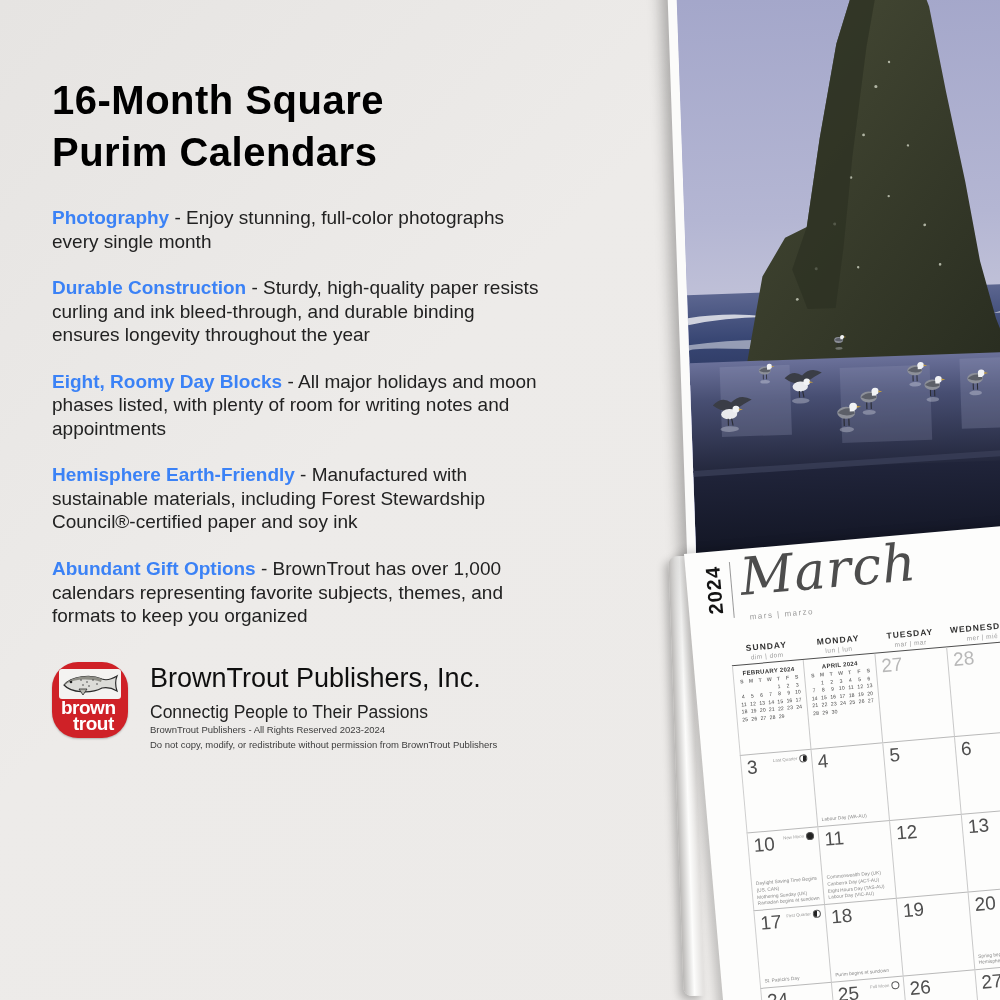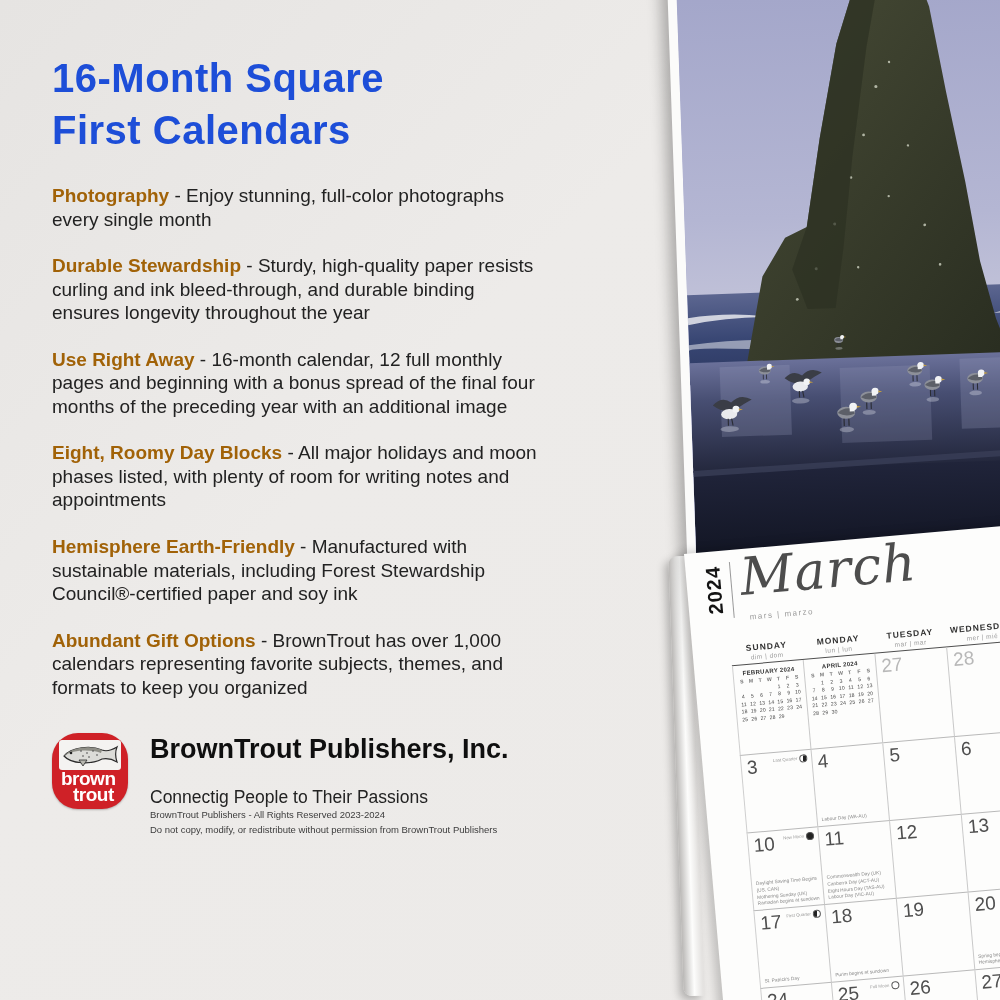--- a/index.html
+++ b/index.html
@@ -3,34 +3,34 @@
 <meta charset="utf-8">
 <style>
   html,body{margin:0;padding:0;}
   body{
     width:1000px;height:1000px;overflow:hidden;position:relative;
     background:linear-gradient(135deg,#e6e4e2 0%,#edebe9 40%,#eceae8 100%);
     font-family:"Liberation Sans",sans-serif;color:#1c1c1c;
   }
   
   .left-panel{position:absolute;left:52px;top:52px;width:492px;}
-  .title{font-size:40px;font-weight:700;line-height:1.3;letter-spacing:.5px;color:#1d4ed8;margin-bottom:28px;}
+  .title{font-size:40px;font-weight:700;line-height:1.3;letter-spacing:.5px;color:#000000;margin-bottom:28px;margin-top:22px;}
   .feature{font-size:19px;line-height:1.24;margin-bottom:23px;color:#222;white-space:pre-wrap;}
-  .feature b{color:#a16207;}
+  .feature b{color:#3b82f6;}
   .footer{display:flex;align-items:flex-start;margin-top:34px;}
   .logo{
     width:76px;height:76px;border-radius:26px;background:#cf2127;flex:0 0 auto;
     position:relative;box-shadow:0 1px 2px rgba(0,0,0,.25);
   }
   .logo .fishbox{position:absolute;left:7px;top:7px;width:62px;height:30px;background:#f4f3f1;border-radius:3px;overflow:hidden;}
   .logo .word1{position:absolute;left:9px;top:36px;color:#fff;font-weight:700;font-size:19px;letter-spacing:-.5px;line-height:1;}
   .logo .word2{position:absolute;left:21px;top:52px;color:#fff;font-weight:700;font-size:19px;letter-spacing:-.5px;line-height:1;}
   .company-block{margin-left:22px;padding-top:2px;}
-  .company-name{font-size:27px;font-weight:700;color:#0f0f0f;line-height:1.1;}
-  .tagline{font-size:17.5px;color:#222;margin-top:22px;}
+  .company-name{font-size:27px;font-weight:400;color:#0f0f0f;line-height:1.1;}
+  .tagline{font-size:17.5px;color:#222;margin-top:9px;}
   .fineprint{font-size:9.5px;color:#3c3c3c;line-height:1.55;}
   
   .photo-panel{
     position:absolute;left:686px;top:-28px;width:372px;height:612px;
     background:#fbfbfa;border-radius:1px;
     transform:rotate(-2deg);transform-origin:40px 90%;
     box-shadow:-7px 6px 14px rgba(0,0,0,.28);
     padding:0 0 12px 9px;box-sizing:border-box;
   }
   .photo{position:relative;width:100%;height:100%;overflow:hidden;background:#a5a8cb;}
@@ -81,26 +81,25 @@
   .mini-grid{display:grid;grid-template-columns:repeat(7,1fr);row-gap:1.5px;}
   .mini-grid span{font-size:5.2px;color:#4a4a4a;text-align:center;}
   .mini-grid .mini-dow{color:#777;font-weight:700;}
 </style>
 </head>
 <body>
 
 <div class="left-panel">
   <div class="title">
     <div>16-Month Square</div>
-    <div>First Calendars</div>
+    <div>Purim Calendars</div>
   </div>
   <div id="features">
       <div class="feature"><b>Photography</b> - Enjoy stunning, full-color photographs every single month</div>
-      <div class="feature"><b>Durable Stewardship</b> - Sturdy, high-quality paper resists curling and ink bleed-through, and durable binding ensures longevity throughout the year</div>
-      <div class="feature"><b>Use Right Away</b> - 16-month calendar, 12 full monthly pages and beginning with a bonus spread of the final four months of the preceding year with an additional image</div>
+      <div class="feature"><b>Durable Construction</b> - Sturdy, high-quality paper resists curling and ink bleed-through, and durable binding ensures longevity throughout the year</div>
       <div class="feature"><b>Eight, Roomy Day Blocks</b> - All major holidays and moon phases listed, with plenty of room for writing notes and appointments</div>
       <div class="feature"><b>Hemisphere Earth-Friendly</b> - Manufactured with sustainable materials, including Forest Stewardship Council®-certified paper and soy ink</div>
       <div class="feature"><b>Abundant Gift Options</b> - BrownTrout has over 1,000 calendars representing favorite subjects, themes, and formats to keep you organized</div>
     </div>
   <div class="footer">
     <div class="logo">
       <div class="fishbox">
         <svg width="62" height="30" viewBox="0 0 62 30">
           <path d="M5,16 C12,7 32,5 43,10 C48,12 53,10 58,7 C56,12 56,16 58,22 C53,19 48,18 43,19 C32,25 12,24 5,16 Z" fill="#dcdcd8" stroke="#2b2b2b" stroke-width="1.2"></path>
           <path d="M5,16 C12,7 32,5 43,10 L42,13 C30,9 14,10 5,16 Z" fill="#8e8e86"></path>

